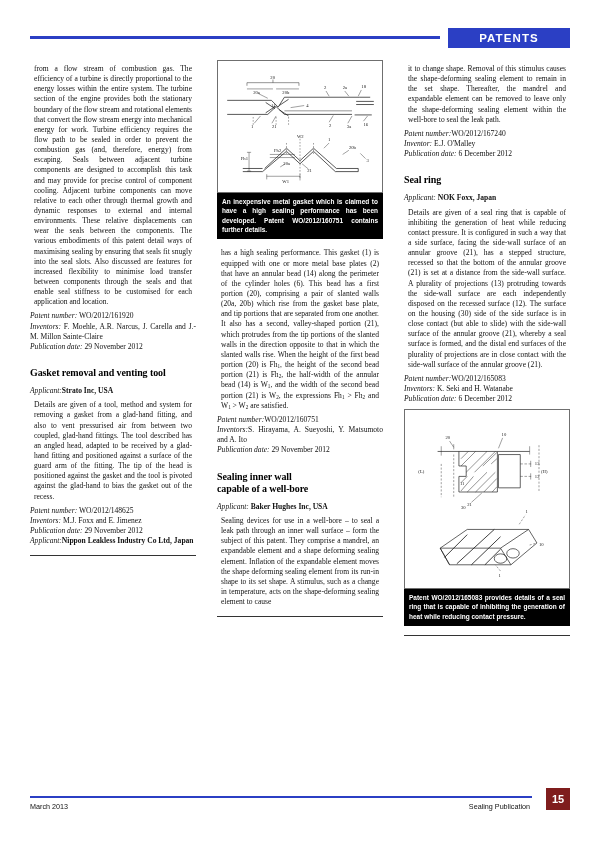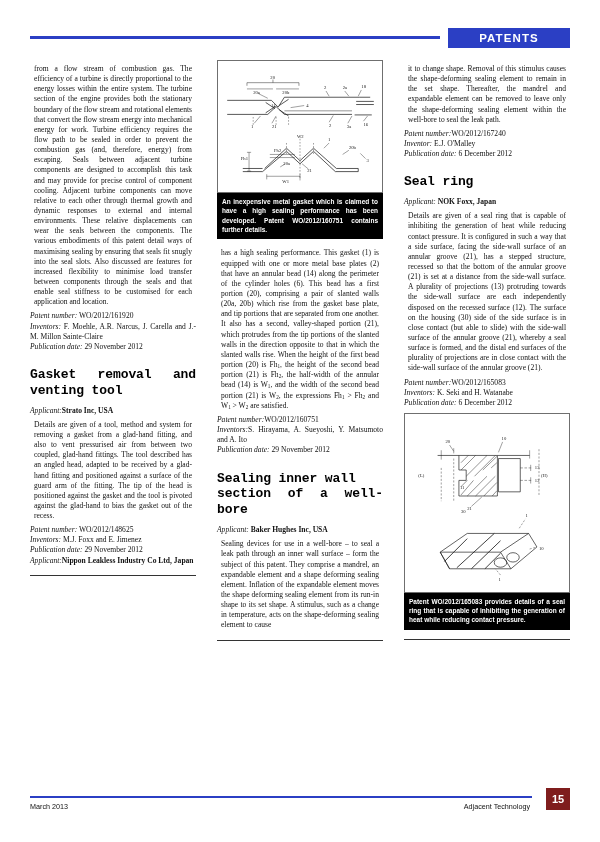--- a/index.html
+++ b/index.html
@@ -69,23 +69,23 @@
   }
   #col1 { left: 30px; }
   #col2 { left: 217px; }
   #col3 { left: 404px; }
 
   .col p {
     margin: 4px;
   }
 
   h2.section-title {
-    font-family: Liberation Mono, monospace;
+    font-family: Liberation Serif, serif;
     font-weight: bold;
-    font-size: 13px;
+    font-size: 10px;
     line-height: 1.22;
     margin: 15px 0 7px 0;
     color: #000;
     letter-spacing: -0.1px;
   }
   .meta-line {
     font-size: 7.55px;
     line-height: 1.345;
   }
   .meta-label {
@@ -339,21 +339,21 @@
       <span class="meta-label">Patent number:</span><span>WO/2012/160751</span>
     </div>
     <div class="meta-line">
       <span class="meta-label">Inventors:</span><span>S. Hirayama, A. Sueyoshi, Y. Matsumoto and A. Ito</span>
     </div>
     <div class="meta-line">
       <span class="meta-label">Publication date:</span>
       <span>29 November 2012</span>
     </div>
 
-    <h2 class="section-title"><span>Sealing inner wall</span><br><span>section of a well-bore</span></h2>
+    <h2 class="section-title"><span>Sealing inner wall</span><br><span>capable of a well-bore</span></h2>
 
     <div class="meta-line">
       <span class="meta-label">Applicant:</span>
       <span class="applicant-name">Baker Hughes Inc, USA</span>
     </div>
     <p>Sealing devices for use in a well-bore – to seal a leak path through an inner wall surface – form the subject of this patent. They comprise a mandrel, an expandable element and a shape deforming sealing element. Inflation of the expandable element moves the shape deforming sealing element from its run-in shape to its set shape. A stimulus, such as a change in temperature, acts on the shape-deforming sealing element to cause</p>
 
     <hr class="col-rule">
   </div>
 
@@ -475,17 +475,17 @@
       </div>
       <div class="figure-caption">Patent WO/2012/165083 provides details of a seal ring that is capable of inhibiting the generation of heat while reducing contact pressure.</div>
     </div>
 
     <hr class="col-rule">
   </div>
 
   <div class="footer">
     <div class="footer-rule"></div>
     <div class="footer-left">March 2013</div>
-    <div class="footer-right">Adjacent Technology</div>
+    <div class="footer-right">Sealing Publication</div>
     <div class="footer-page">15</div>
   </div>
 
 </div>
 
 </body></html>

